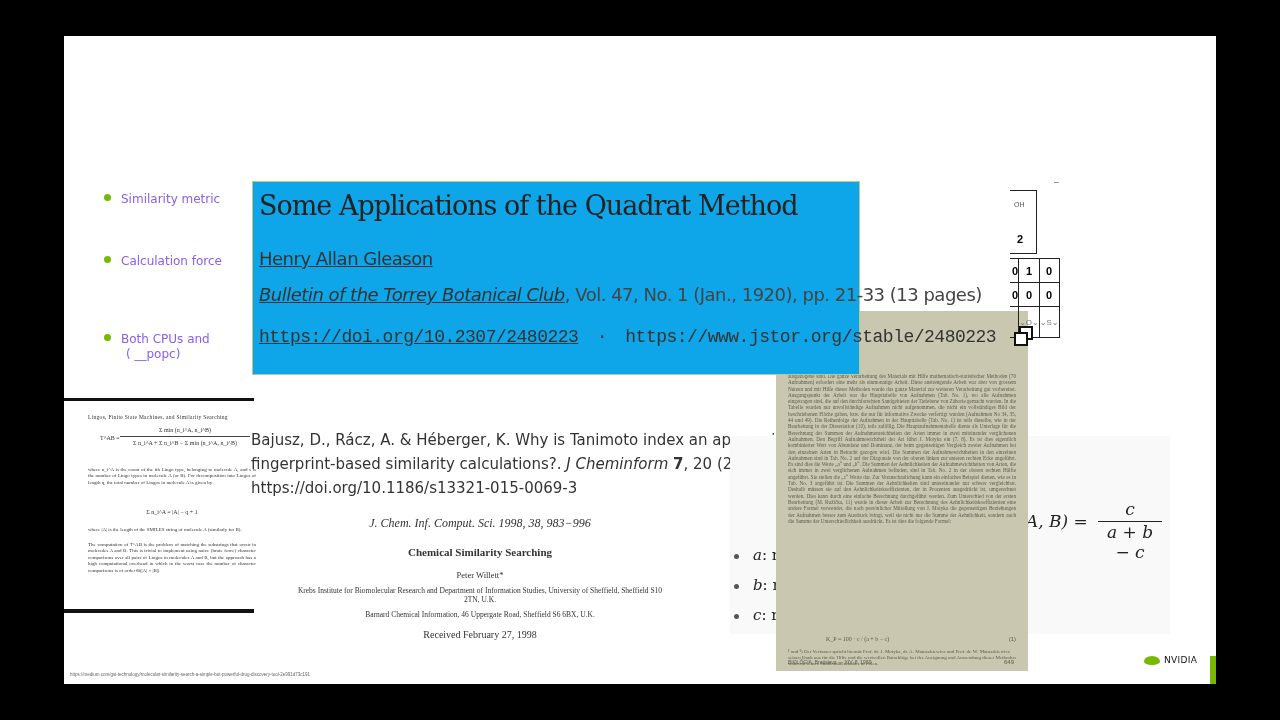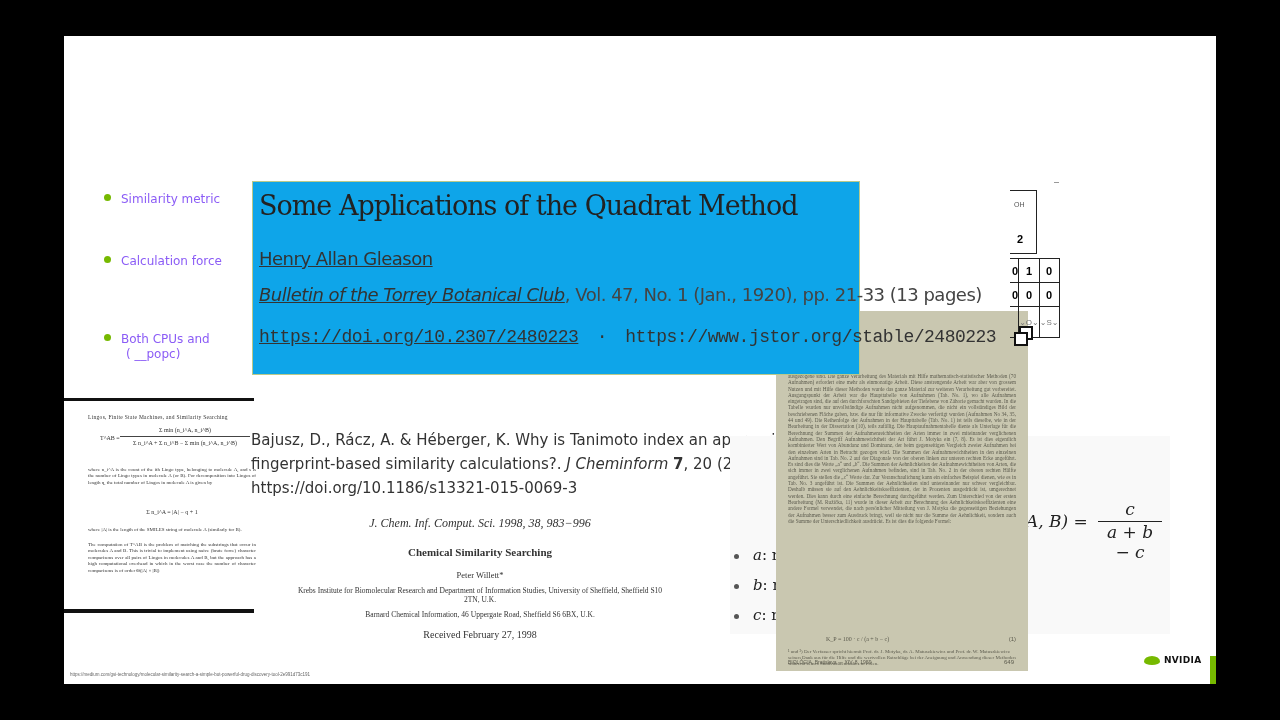--- a/index.html
+++ b/index.html
@@ -61,21 +61,21 @@
   .scan .txt{position:absolute;left:12px;top:62px;width:228px;font-family:"Liberation Serif",serif;font-size:5.2px;line-height:6.3px;color:#5c5b4e;text-align:justify;}
   .scan .eq{position:absolute;left:50px;top:325px;font-size:6px;color:#5c5b4e;font-family:"Liberation Serif",serif;}
   .scan .eqn{position:absolute;right:12px;top:325px;font-size:6px;color:#5c5b4e;}
   .scan .foot{position:absolute;left:12px;top:338px;width:228px;font-size:5px;line-height:6px;color:#5c5b4e;font-family:"Liberation Serif",serif;}
   .scan .pgno{position:absolute;right:14px;bottom:6px;font-size:6px;color:#5c5b4e;}
   .scan .pghead{position:absolute;left:12px;bottom:6px;font-size:5px;color:#5c5b4e;}
   
   .srcurl{position:absolute;left:6px;top:636px;font-size:4.5px;color:#666;white-space:nowrap;}
   .nvidia{position:absolute;left:1080px;top:619px;display:flex;align-items:center;}
   .nvidia .eye{width:16px;height:9px;background:#76b900;border-radius:50% 50% 50% 50%/60% 60% 40% 40%;margin-right:4px;}
-  .nvidia .word{font-family:"DejaVu Sans",sans-serif;font-weight:bold;font-size:9px;color:#111;letter-spacing:0.3px;}
+  .nvidia .word{font-family:"DejaVu Sans",sans-serif;font-weight:normal;font-size:9px;color:#111;letter-spacing:0.3px;}
   .greenbar{position:absolute;left:1146px;top:620px;width:6px;height:28px;background:#76b900;}
   .sep-line{position:absolute;left:990px;top:146px;width:5px;height:1px;background:#999;}
 </style>
 </head>
 <body>
 
 <div class="slide">
 
 
   <div class="bullets">

